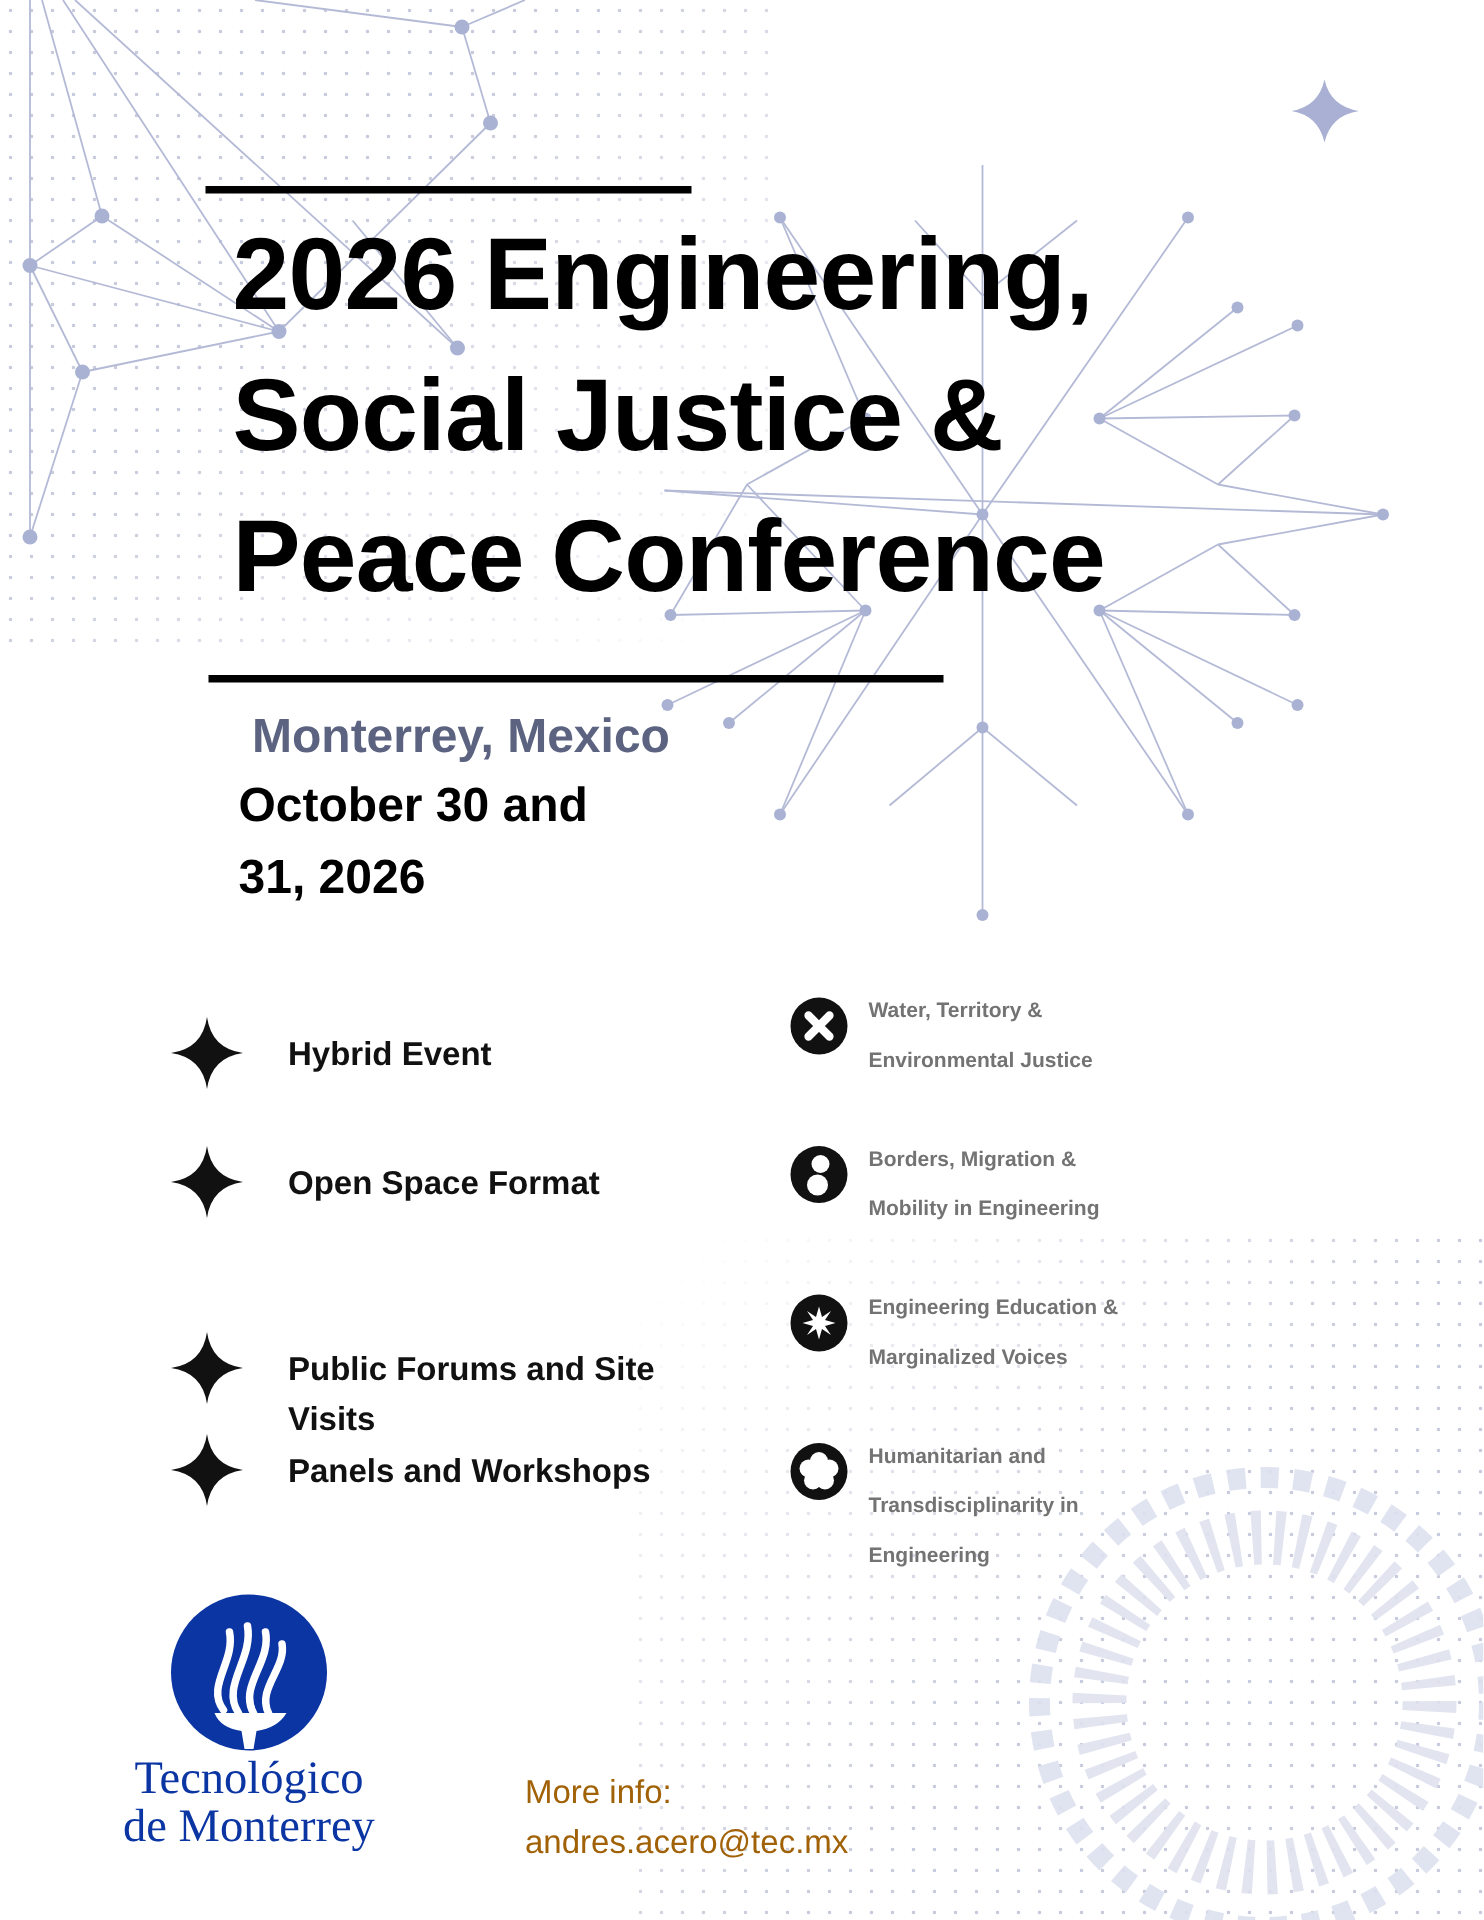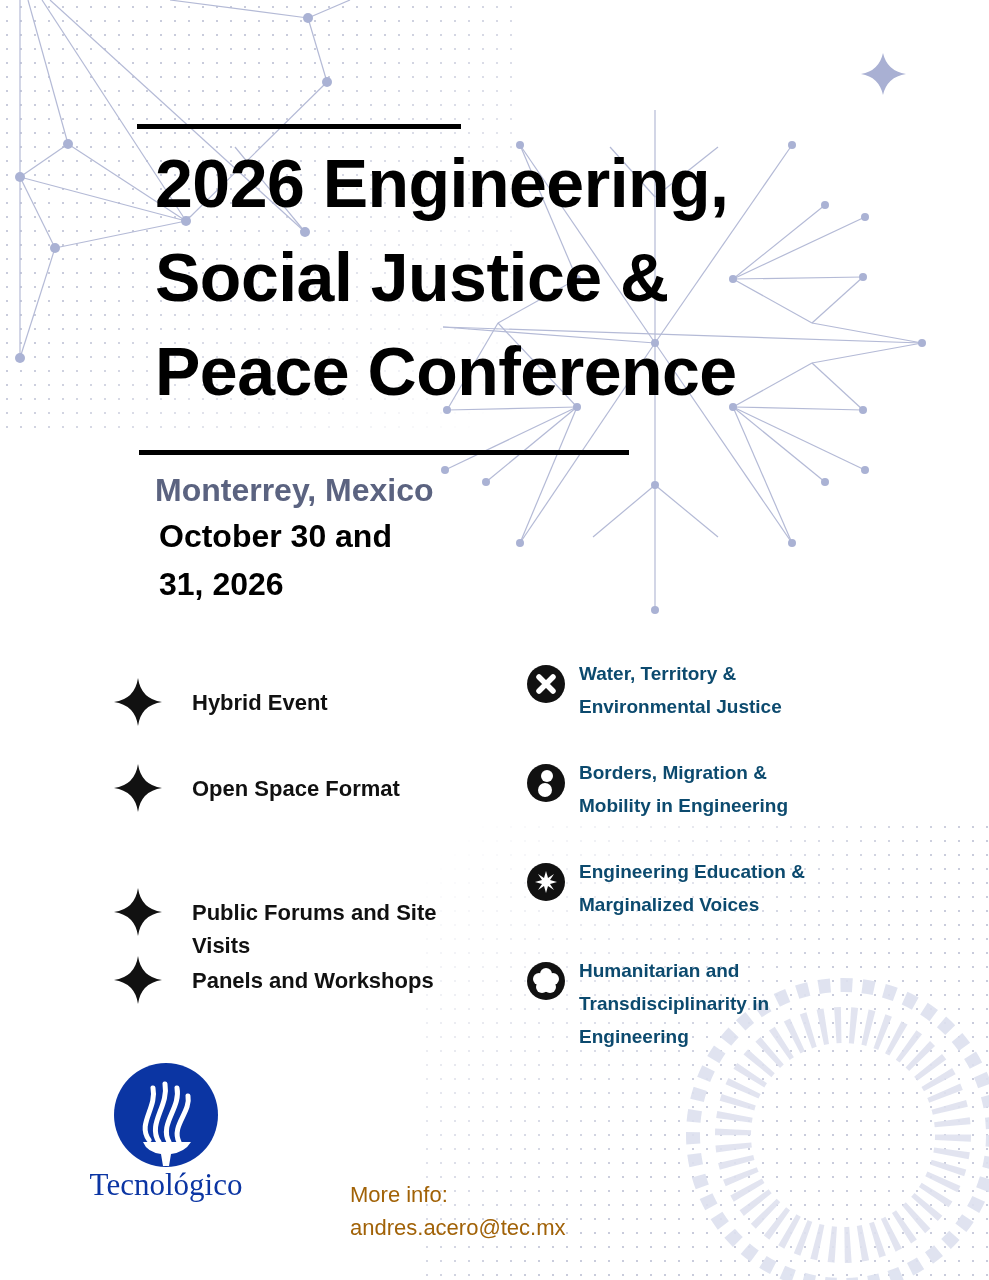--- a/index.html
+++ b/index.html
@@ -22,33 +22,33 @@
       mask-image: linear-gradient(315deg, #000 45%, transparent 95%); }
     svg.bg { position: absolute; left: 0; top: 0; pointer-events: none; }
 
     .rule { position: absolute; height: 5px; background: #000; }
     .title {
       position: absolute; left: 155px; top: 150px; width: 700px;
       font-weight: 700; font-size: 68px; line-height: 66px; letter-spacing: -0.5px;
     }
     .title div { height: 94px; }
     .location {
-      position: absolute; left: 155px; top: 472px;
+      position: absolute; left: 168px; top: 472px;
       font-weight: 700; font-size: 32px; color: #5b6380;
     }
     .dates {
       position: absolute; left: 159px; top: 512px; width: 300px;
       font-weight: 700; font-size: 32px; line-height: 48px;
     }
     .feat { position: absolute; display: flex; align-items: center; gap: 13px; }
     .feat .ico { width: 52px; height: 52px; flex: 0 0 auto; }
     .feat .lbl { font-weight: 700; font-size: 22px; line-height: 33px; color: #111; }
     .topic { position: absolute; display: flex; align-items: flex-start; }
     .topic .ico { width: 40px; height: 40px; flex: 0 0 auto; margin-top: 7px; }
-    .topic .lbl { font-weight: 700; font-size: 19px; line-height: 33px; color: #0c4a6e; margin-left: 13px; width: 290px; }
+    .topic .lbl { font-weight: 700; font-size: 14px; line-height: 33px; color: #737373; margin-left: 13px; width: 290px; }
     .logo { position: absolute; left: 76px; top: 1062px; width: 180px; text-align: center; }
     .logo .name { font-family: "Liberation Serif", "DejaVu Serif", serif; color: #0b35a3; font-size: 31px; line-height: 30px; margin-top: 2px; }
     .contact { position: absolute; left: 350px; top: 1178px; font-weight: 400; font-size: 22px; line-height: 33px; color: #a16207; }
   </style>
 </head>
 <body>
 
 <div class="dots dots-tl"></div>
 <div class="dots dots-br"></div>
 
@@ -241,18 +241,19 @@
     <circle cx="53" cy="53" r="52" fill="#0b35a3"></circle>
     <g fill="none" stroke="#fff" stroke-width="5" stroke-linecap="round">
       <path d="M36 78 C24 62 44 46 40 26"></path>
       <path d="M46 80 C34 62 56 44 52 22"></path>
       <path d="M56 80 C46 62 68 46 64 26"></path>
       <path d="M66 80 C58 64 78 50 75 34"></path>
     </g>
     <path d="M30 80 L78 80 Q72 90 58 92 L56 104 L50 104 L48 92 Q34 90 30 80 Z" fill="#fff"></path>
   </svg>
   <div class="name">Tecnológico</div>
+  <div class="name">de Monterrey</div>
 </div>
 
 <div class="contact">
   <div>More info:</div>
   <div>andres.acero@tec.mx</div>
 </div>
 
 </body></html>

